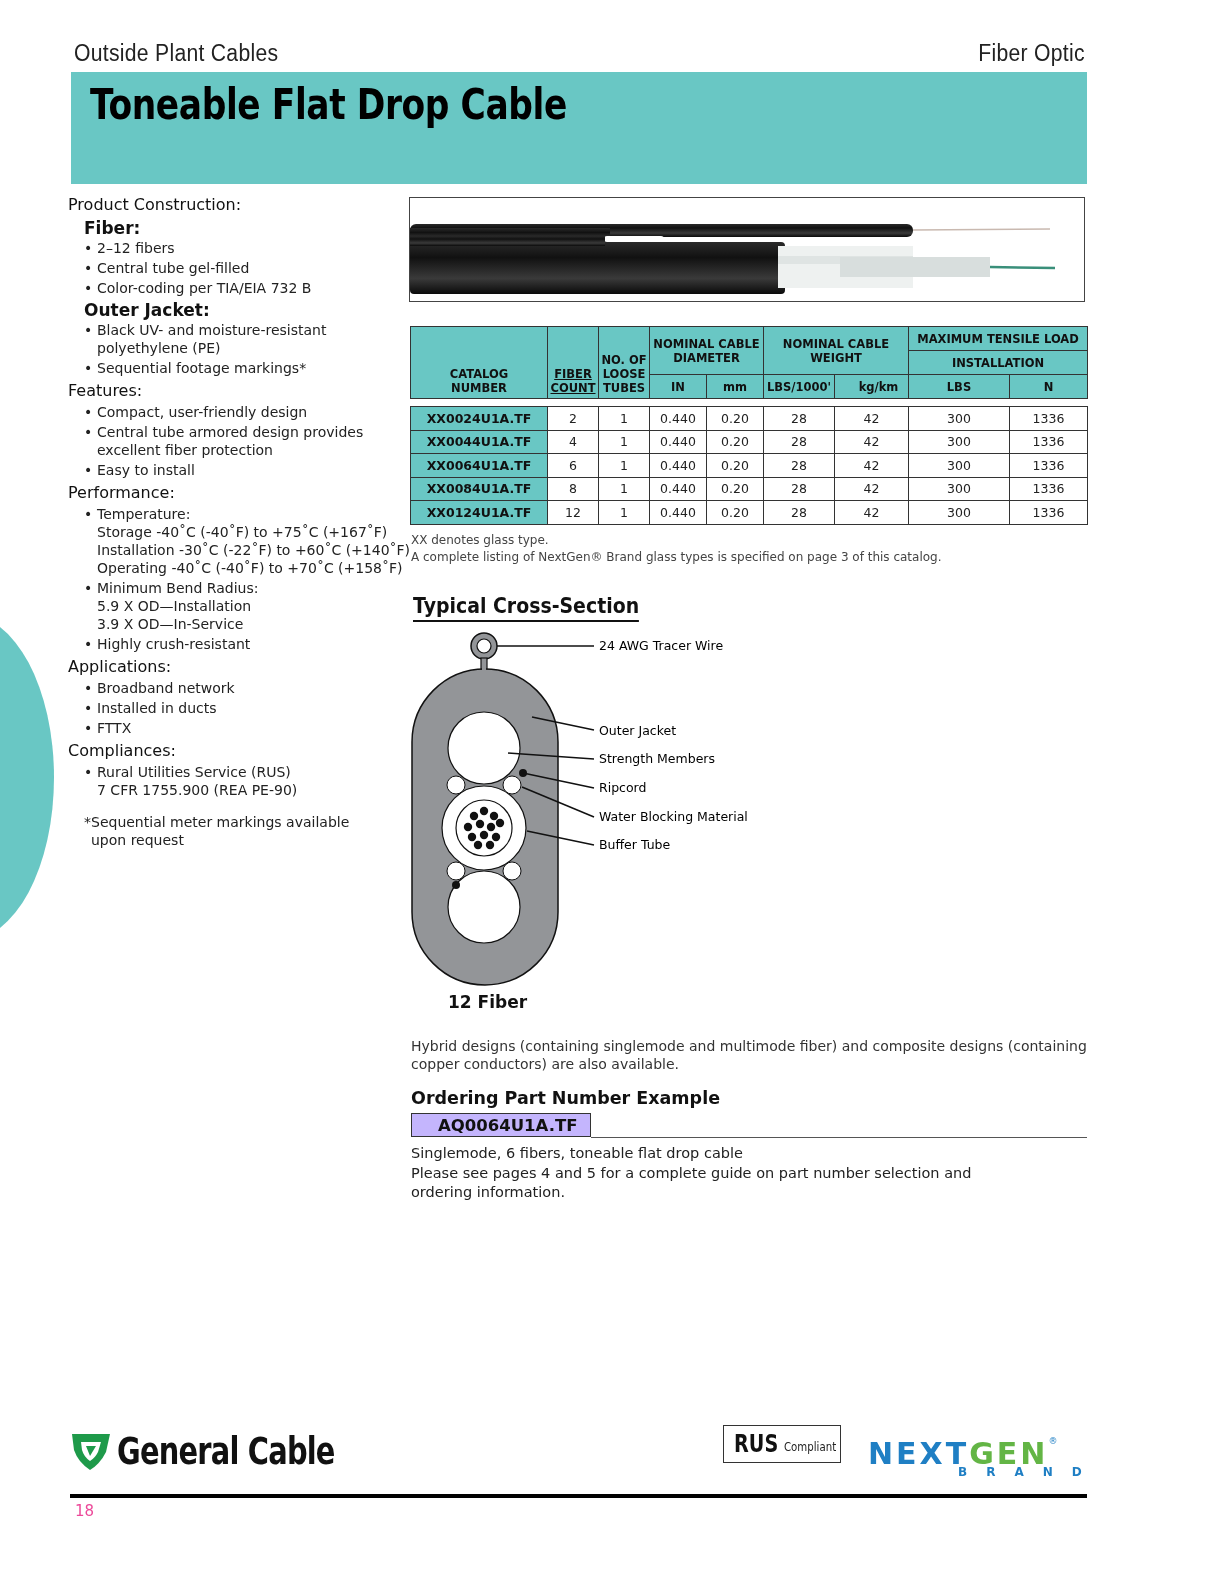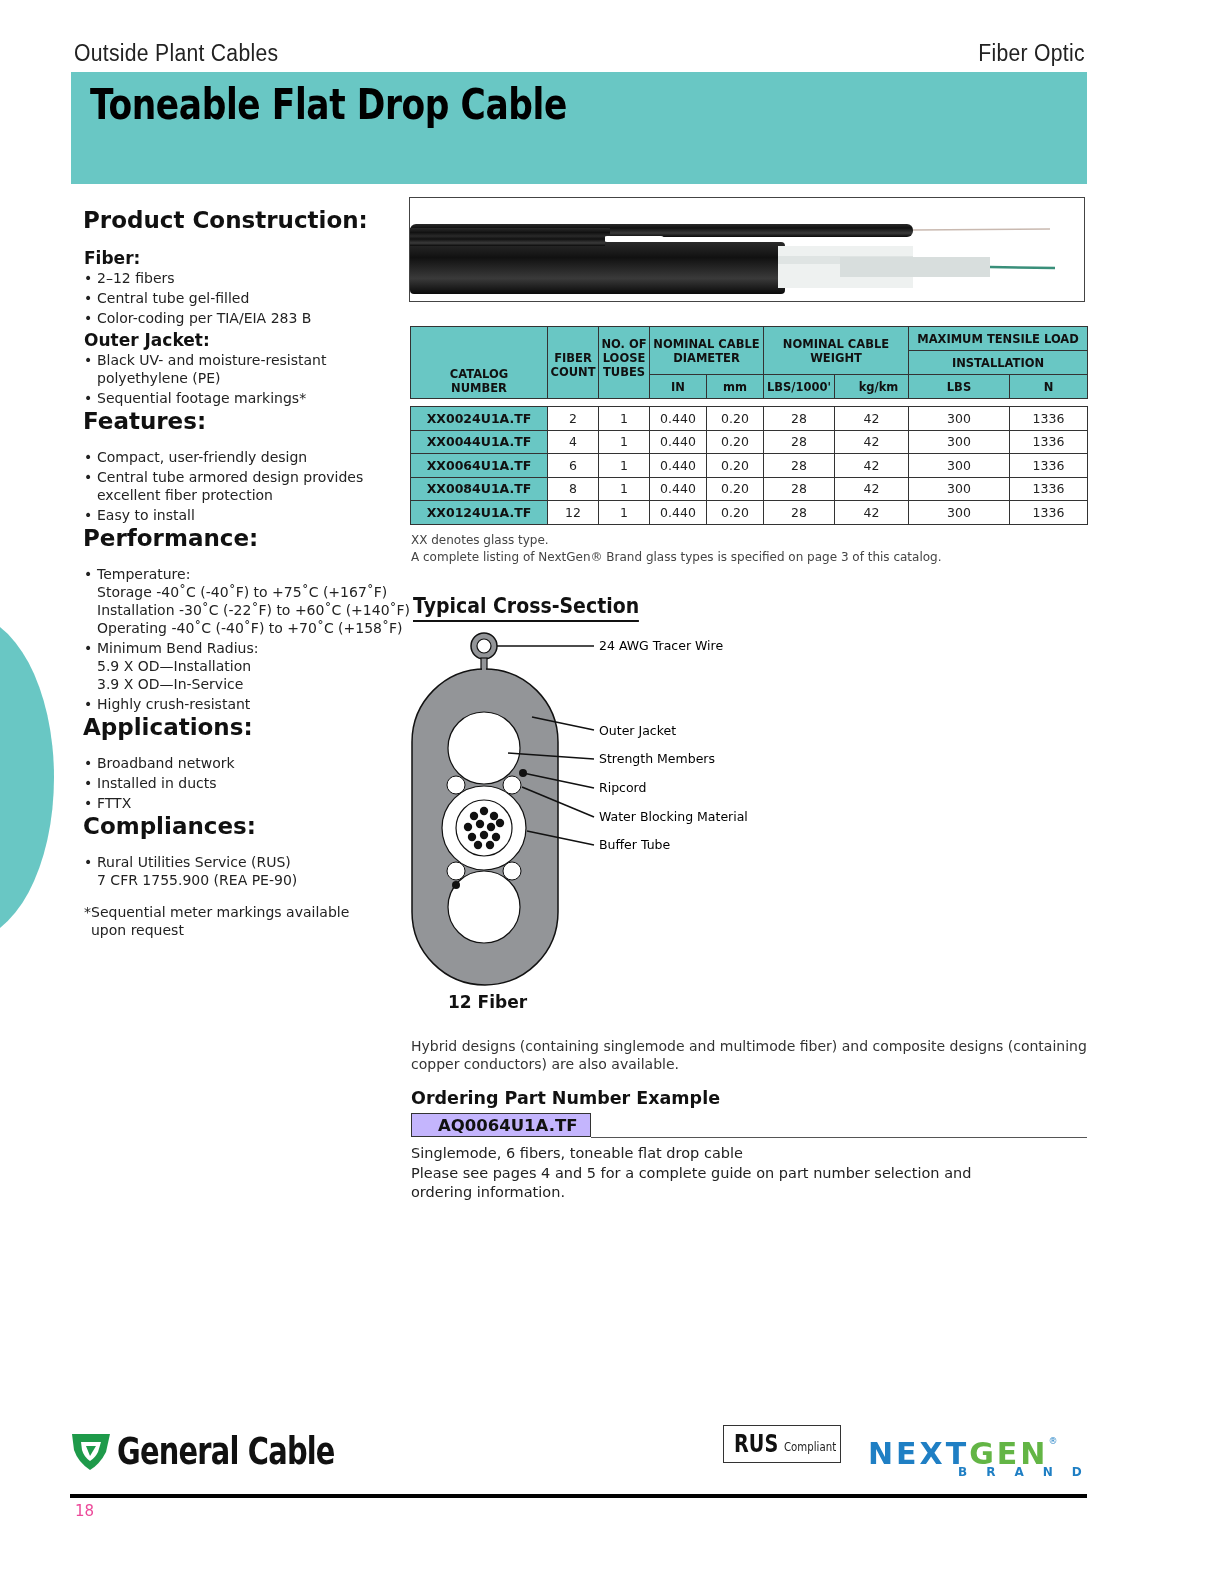--- a/index.html
+++ b/index.html
@@ -6,21 +6,21 @@
   body { width:1224px; height:1584px; position:relative; background:#fff; overflow:hidden;
          font-family:"DejaVu Sans", sans-serif; color:#1a1a1a; }
   .abs { position:absolute; }
   .hdr { font-family:"Liberation Sans", sans-serif; font-size:23px; color:#222; top:40px; letter-spacing:0.3px; transform:scaleX(0.92); transform-origin:left top; }
   .hdr.right { transform-origin:right top; }
   .banner { left:71px; top:72px; width:1016px; height:112px; background:#69c7c4; }
   .title { left:90px; top:80px; font-family:"DejaVu Sans", sans-serif; font-weight:bold; font-size:42px; color:#000; transform:scaleX(0.82); transform-origin:left top; letter-spacing:-0.5px; }
   .side-circle { left:-120px; top:615px; width:174px; height:325px; border-radius:50%; background:#69c7c4; }
 
   .left { left:68px; top:193px; width:345px; }
-  .sec-h { font-weight:bold; font-size:23px; color:#111; margin:15px; line-height:24px; }
+  .sec-h { font-weight:normal; font-size:16px; color:#111; margin:0; line-height:24px; }
   .sub-h { font-weight:bold; font-size:17px; color:#111; margin:0 0 0 16px; line-height:22px; }
   ul.bul { list-style:none; margin:0 0 2px 16px; padding:0; }
   ul.bul li { font-size:14px; line-height:18px; padding-left:13px; position:relative; margin-bottom:2px; color:#222; }
   ul.bul li::before { content:"•"; position:absolute; left:0; top:0; }
   .li-sub { display:block; }
   .note { font-size:14px; line-height:18px; margin:14px 0 0 16px; color:#222; }
   .note .l2 { display:block; padding-left:7px; }
 
   .photo { left:409px; top:197px; width:676px; height:105px; border:1px solid #444; box-sizing:border-box; background:#fff; overflow:hidden; }
 
@@ -63,21 +63,21 @@
 <div class="abs banner"></div>
 <div class="abs title">Toneable Flat Drop Cable</div>
 <div class="abs side-circle"></div>
 
 <div class="abs left">
   <div class="sec-h">Product Construction:</div>
   <div class="sub-h">Fiber:</div>
   <ul class="bul">
     <li>2–12 fibers</li>
     <li>Central tube gel-filled</li>
-    <li>Color-coding per TIA/EIA 283 B</li>
+    <li>Color-coding per TIA/EIA 732 B</li>
   </ul>
   <div class="sub-h">Outer Jacket:</div>
   <ul class="bul">
     <li>
         <span class="li-sub">Black UV- and moisture-resistant</span>
         <span class="li-sub">polyethylene (PE)</span>
       </li>
     <li>Sequential footage markings*</li>
   </ul>
   <div class="sec-h" style="margin-top:2px;">Features:</div>
@@ -140,22 +140,22 @@
     <rect x="368" y="58" width="135" height="8" fill="#dfe4e3"></rect>
     <rect x="430" y="59" width="150" height="20" fill="#d8dedd"></rect>
     <line x1="580" y1="69" x2="645" y2="70" stroke="#3a8f7a" stroke-width="2.5"></line>
   </svg>
 </div>
 
 <table class="spec">
   <thead>
     <tr style="height:24px;">
       <th rowspan="3" style="width:132px;vertical-align:bottom;padding-bottom:3px;"><span>CATALOG</span><br><span>NUMBER</span></th>
-      <th rowspan="3" style="width:46px;vertical-align:bottom;padding-bottom:19px;"><span>FIBER</span><br><span>COUNT</span></th>
-      <th rowspan="3" style="width:46px;vertical-align:bottom;padding-bottom:19px;"><span>NO. OF</span><br><span>LOOSE</span><br><span>TUBES</span></th>
+      <th rowspan="3" style="width:46px;vertical-align:bottom;padding-bottom:3px;text-decoration:underline;"><span>FIBER</span><br><span>COUNT</span></th>
+      <th rowspan="3" style="width:46px;vertical-align:bottom;padding-bottom:3px;"><span>NO. OF</span><br><span>LOOSE</span><br><span>TUBES</span></th>
       <th colspan="2" rowspan="2">NOMINAL CABLE DIAMETER</th>
       <th colspan="2" rowspan="2">NOMINAL CABLE WEIGHT</th>
       <th colspan="2">MAXIMUM TENSILE LOAD</th>
     </tr>
     <tr style="height:24px;">
       <th colspan="2">INSTALLATION</th>
     </tr>
     <tr style="height:24px;">
       <th style="width:52px;">IN</th>
       <th style="width:52px;">mm</th>

